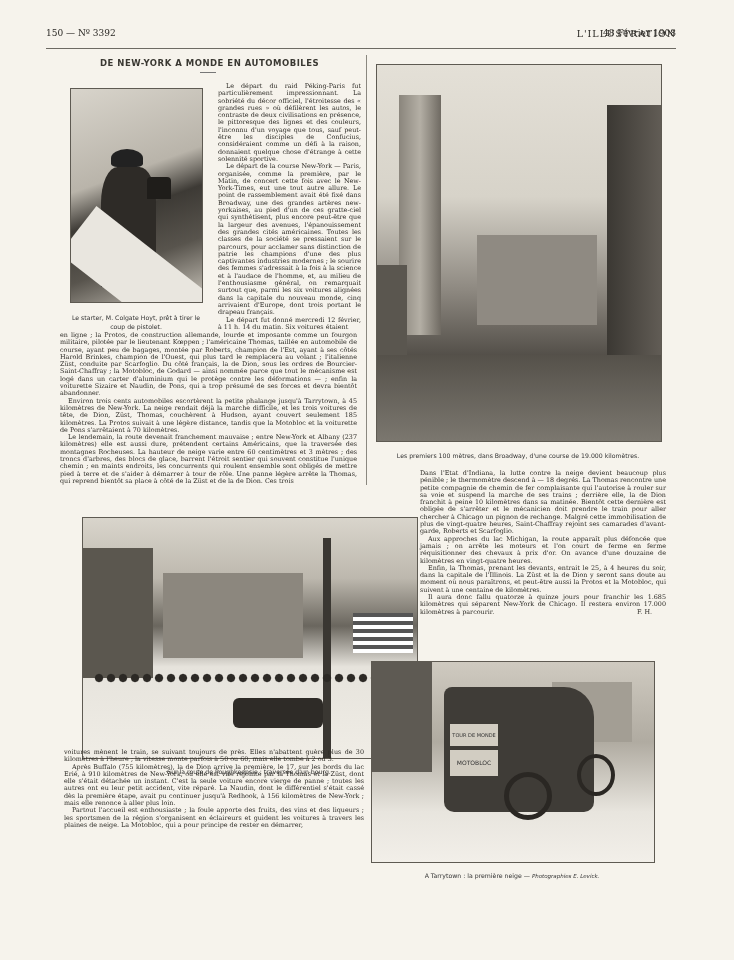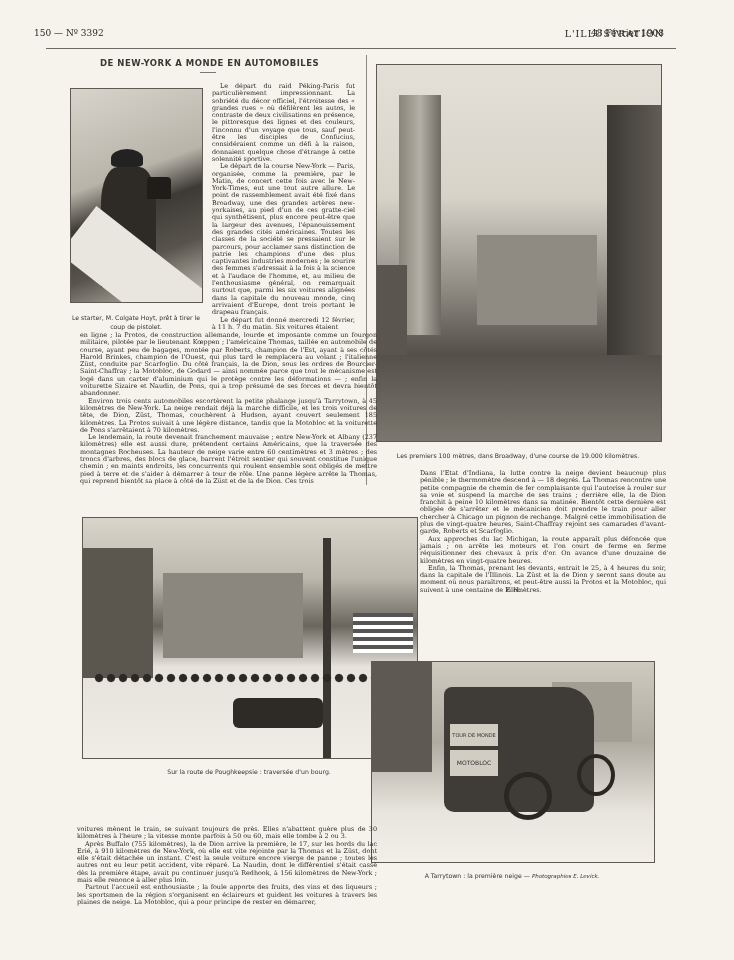--- a/index.html
+++ b/index.html
@@ -3,21 +3,21 @@
 <meta charset="utf-8">
 <style>
   html, body { margin: 0; padding: 0; }
   body {
     width: 734px; height: 960px; position: relative; overflow: hidden;
     background: #f6f3ec;
     font-family: "DejaVu Serif", serif;
     color: #2a2824;
   }
   .abs { position: absolute; }
-  .header { top: 28px; left: 34px; width: 630px; height: 14px; font-size: 9px; }
+  .header { top: 28px; left: 46px; width: 630px; height: 14px; font-size: 9px; }
   .header .pg { position: absolute; left: 0; top: 0; }
   .header .title { position: absolute; left: 0; right: 0; text-align: right; letter-spacing: 1px; font-size: 9.5px; }
   .header .date { position: absolute; right: 0; top: 0; }
   .rule { top: 48px; left: 46px; width: 630px; height: 1px; background: #6d6a63; }
   .vrule { top: 55px; left: 366px; width: 1px; height: 430px; background: #8a877f; }
   .article-title { top: 58px; left: 100px; font-size: 8.5px; letter-spacing: 0.5px; font-family: "DejaVu Sans", sans-serif; font-weight: bold; color: #3a3832; }
   .title-dash { top: 72px; left: 200px; width: 16px; height: 1px; background: #777; }
   .photo { background: #9a968e; border: 1px solid #5e5a52; overflow: hidden; }
   .caption { font-family: "DejaVu Sans", sans-serif; font-size: 6.2px; text-align: center; color: #333; line-height: 9px; }
   .text { font-size: 6.4px; line-height: 7.3px; text-align: justify; color: #2b2924; }
@@ -39,46 +39,47 @@
 <div class="abs title-dash"></div>
 
 <div class="abs photo" style="left:70px; top:88px; width:131px; height:213px; background:linear-gradient(160deg,#d8d4cb 0%,#b9b4aa 40%,#3d3a35 55%,#58544d 75%,#ccc7bd 100%);">
   <div style="position:absolute;left:40px;top:60px;width:32px;height:18px;border-radius:50% 50% 20% 20%;background:#222;"></div>
   <div style="position:absolute;left:30px;top:78px;width:55px;height:120px;background:#2e2b27;border-radius:30% 30% 0 0;"></div>
   <div style="position:absolute;left:76px;top:88px;width:24px;height:22px;background:#1f1d1a;border-radius:4px 4px 0 0;"></div>
   <div style="position:absolute;left:-10px;top:160px;width:160px;height:60px;background:#e9e6df;transform:rotate(38deg);"></div>
 </div>
 <div class="abs caption" style="left:66px; top:313px; width:140px;">Le starter, M. Colgate Hoyt, prêt à tirer le coup de pistolet.</div>
 
-<div class="abs text" style="left:212px; top:83px; width:143px;">
+<div class="abs text" style="left:218px; top:83px; width:143px;">
   <p>Le départ du raid Péking-Paris fut particulièrement impressionnant. La sobriété du décor officiel, l'étroitesse des « grandes rues » où défilèrent les autos, le contraste de deux civilisations en présence, le pittoresque des lignes et des couleurs, l'inconnu d'un voyage que tous, sauf peut-être les disciples de Confucius, considéraient comme un défi à la raison, donnaient quelque chose d'étrange à cette solennité sportive.</p>
   <p>Le départ de la course New-York — Paris, organisée, comme la première, par le Matin, de concert cette fois avec le New-York-Times, eut une tout autre allure. Le point de rassemblement avait été fixé dans Broadway, une des grandes artères new-yorkaises, au pied d'un de ces gratte-ciel qui synthétisent, plus encore peut-être que la largeur des avenues, l'épanouissement des grandes cités américaines. Toutes les classes de la société se pressaient sur le parcours, pour acclamer sans distinction de patrie les champions d'une des plus captivantes industries modernes ; le sourire des femmes s'adressait à la fois à la science et à l'audace de l'homme, et, au milieu de l'enthousiasme général, on remarquait surtout que, parmi les six voitures alignées dans la capitale du nouveau monde, cinq arrivaient d'Europe, dont trois portant le drapeau français.</p>
-  <p>Le départ fut donné mercredi 12 février, à 11 h. 7 du matin. Six voitures étaient</p>
+  <p>Le départ fut donné mercredi 12 février, à 11 h. 14 du matin. Six voitures étaient</p>
 </div>
 
 <div class="abs photo" style="left:376px; top:64px; width:284px; height:376px; background:linear-gradient(180deg,#e4e0d7 0%,#d7d3c9 35%,#8d8880 60%,#4a4640 80%,#6e6a62 100%);">
   <div style="position:absolute;left:22px;top:30px;width:42px;height:240px;background:linear-gradient(90deg,#8a857c,#b4afa5,#6f6a62);"></div>
   <div style="position:absolute;left:230px;top:40px;width:54px;height:290px;background:linear-gradient(90deg,#3b3833,#615c55);"></div>
   <div style="position:absolute;left:0;top:200px;width:30px;height:120px;background:#5a564f;"></div>
   <div style="position:absolute;left:100px;top:170px;width:120px;height:90px;background:#8f8a82;"></div>
   <div style="position:absolute;left:0;top:290px;width:284px;height:86px;background:linear-gradient(180deg,#55514a,#7b776f);"></div>
 </div>
 <div class="abs caption" style="left:376px; top:451px; width:284px;">Les premiers 100 mètres, dans Broadway, d'une course de 19.000 kilomètres.</div>
 
-<div class="abs text" style="left:80px; top:332px; width:297px;">
+<div class="abs text" style="left:60px; top:332px; width:297px;">
   <p style="text-indent:0">en ligne ; la Protos, de construction allemande, lourde et imposante comme un fourgon militaire, pilotée par le lieutenant Kœppen ; l'américaine Thomas, taillée en automobile de course, ayant peu de bagages, montée par Roberts, champion de l'Est, ayant à ses côtés Harold Brinkes, champion de l'Ouest, qui plus tard le remplacera au volant ; l'italienne Züst, conduite par Scarfoglio. Du côté français, la de Dion, sous les ordres de Bourcier-Saint-Chaffray ; la Motobloc, de Godard — ainsi nommée parce que tout le mécanisme est logé dans un carter d'aluminium qui le protège contre les déformations — ; enfin la voiturette Sizaire et Naudin, de Pons, qui a trop présumé de ses forces et devra bientôt abandonner.</p>
   <p>Environ trois cents automobiles escortèrent la petite phalange jusqu'à Tarrytown, à 45 kilomètres de New-York. La neige rendait déjà la marche difficile, et les trois voitures de tête, de Dion, Züst, Thomas, couchèrent à Hudson, ayant couvert seulement 185 kilomètres. La Protos suivait à une légère distance, tandis que la Motobloc et la voiturette de Pons s'arrêtaient à 70 kilomètres.</p>
   <p>Le lendemain, la route devenait franchement mauvaise ; entre New-York et Albany (237 kilomètres) elle est aussi dure, prétendent certains Américains, que la traversée des montagnes Rocheuses. La hauteur de neige varie entre 60 centimètres et 3 mètres ; des troncs d'arbres, des blocs de glace, barrent l'étroit sentier qui souvent constitue l'unique chemin ; en maints endroits, les concurrents qui roulent ensemble sont obligés de mettre pied à terre et de s'aider à démarrer à tour de rôle. Une panne légère arrête la Thomas, qui reprend bientôt sa place à côté de la Züst et de la de Dion. Ces trois</p>
 </div>
 
 <div class="abs text" style="left:374px; top:470px; width:292px;">
   <p style="margin-left:46px;text-indent:0">Dans l'Etat d'Indiana, la lutte contre la neige devient beaucoup plus pénible ; le thermomètre descend à — 18 degrés. La Thomas rencontre une petite compagnie de chemin de fer complaisante qui l'autorise à rouler sur sa voie et suspend la marche de ses trains ; derrière elle, la de Dion franchit à peine 10 kilomètres dans sa matinée. Bientôt cette dernière est obligée de s'arrêter et le mécanicien doit prendre le train pour aller chercher à Chicago un pignon de rechange. Malgré cette immobilisation de plus de vingt-quatre heures, Saint-Chaffray rejoint ses camarades d'avant-garde, Roberts et Scarfoglio.</p>
   <p style="margin-left:46px">Aux approches du lac Michigan, la route apparaît plus défoncée que jamais ; on arrête les moteurs et l'on court de ferme en ferme réquisitionner des chevaux à prix d'or. On avance d'une douzaine de kilomètres en vingt-quatre heures.</p>
   <p style="margin-left:46px">Enfin, la Thomas, prenant les devants, entrait le 25, à 4 heures du soir, dans la capitale de l'Illinois. La Züst et la de Dion y seront sans doute au moment où nous paraîtrons, et peut-être aussi la Protos et la Motobloc, qui suivent à une centaine de kilomètres.</p>
-  <div style="text-align:center;margin-top:-7px;padding-right:14px;">F. H.</div>
+  <p style="margin-left:46px">Il aura donc fallu quatorze à quinze jours pour franchir les 1.685 kilomètres qui séparent New-York de Chicago. Il restera environ 17.000 kilomètres à parcourir.</p>
+  <div style="text-align:right;margin-top:-7px;padding-right:14px;">F. H.</div>
 </div>
 
 <div class="abs photo" style="left:82px; top:517px; width:334px; height:240px; background:linear-gradient(180deg,#d9d5cc 0%,#bdb8ae 25%,#6a665e 45%,#e6e3dc 62%,#f0ede6 100%);">
   <div style="position:absolute;left:0;top:30px;width:70px;height:130px;background:#5b574f;"></div>
   <div style="position:absolute;left:80px;top:55px;width:140px;height:85px;background:#8c877e;"></div>
   <div style="position:absolute;left:240px;top:20px;width:8px;height:220px;background:#3a3732;"></div>
   <div style="position:absolute;left:270px;top:95px;width:60px;height:40px;background:repeating-linear-gradient(0deg,#fff 0 4px,#555 4px 8px);"></div>
   <div style="position:absolute;left:150px;top:180px;width:90px;height:30px;background:#2e2b27;border-radius:6px;"></div>
   <div style="position:absolute;left:10px;top:150px;width:300px;height:20px;background:radial-gradient(circle,#2c2925 30%,transparent 40%) 0 0/12px 20px;"></div>
 </div>
@@ -91,17 +92,17 @@
   <div style="position:absolute;left:78px;top:62px;width:48px;height:22px;background:#d2cdc2;font-family:'DejaVu Sans',sans-serif;font-size:5px;color:#333;text-align:center;line-height:22px;">TOUR DE MONDE</div>
   <div style="position:absolute;left:78px;top:88px;width:48px;height:26px;background:#d2cdc2;font-family:'DejaVu Sans',sans-serif;font-size:6px;color:#333;text-align:center;line-height:26px;">MOTOBLOC</div>
   <div style="position:absolute;left:132px;top:110px;width:38px;height:38px;border-radius:50%;border:5px solid #2a2723;"></div>
   <div style="position:absolute;left:205px;top:92px;width:30px;height:34px;border-radius:50%;border:4px solid #2a2723;"></div>
 </div>
 <div class="abs caption" style="left:371px; top:871px; width:282px;">
   <span>A Tarrytown : la première neige —</span>
   <span class="credit">Photographies E. Levick.</span>
 </div>
 
-<div class="abs text" style="left:64px; top:826px; width:300px;margin-left:13px;">
+<div class="abs text" style="left:64px; top:749px; width:300px;">
   <p style="text-indent:0">voitures mènent le train, se suivant toujours de près. Elles n'abattent guère plus de 30 kilomètres à l'heure ; la vitesse monte parfois à 50 ou 60, mais elle tombe à 2 ou 3.</p>
   <p>Après Buffalo (755 kilomètres), la de Dion arrive la première, le 17, sur les bords du lac Erié, à 910 kilomètres de New-York, où elle est vite rejointe par la Thomas et la Züst, dont elle s'était détachée un instant. C'est la seule voiture encore vierge de panne ; toutes les autres ont eu leur petit accident, vite réparé. La Naudin, dont le différentiel s'était cassé dès la première étape, avait pu continuer jusqu'à Redhook, à 156 kilomètres de New-York ; mais elle renonce à aller plus loin.</p>
   <p>Partout l'accueil est enthousiaste ; la foule apporte des fruits, des vins et des liqueurs ; les sportsmen de la région s'organisent en éclaireurs et guident les voitures à travers les plaines de neige. La Motobloc, qui a pour principe de rester en démarrer,</p>
 </div>
 
 </body></html>

